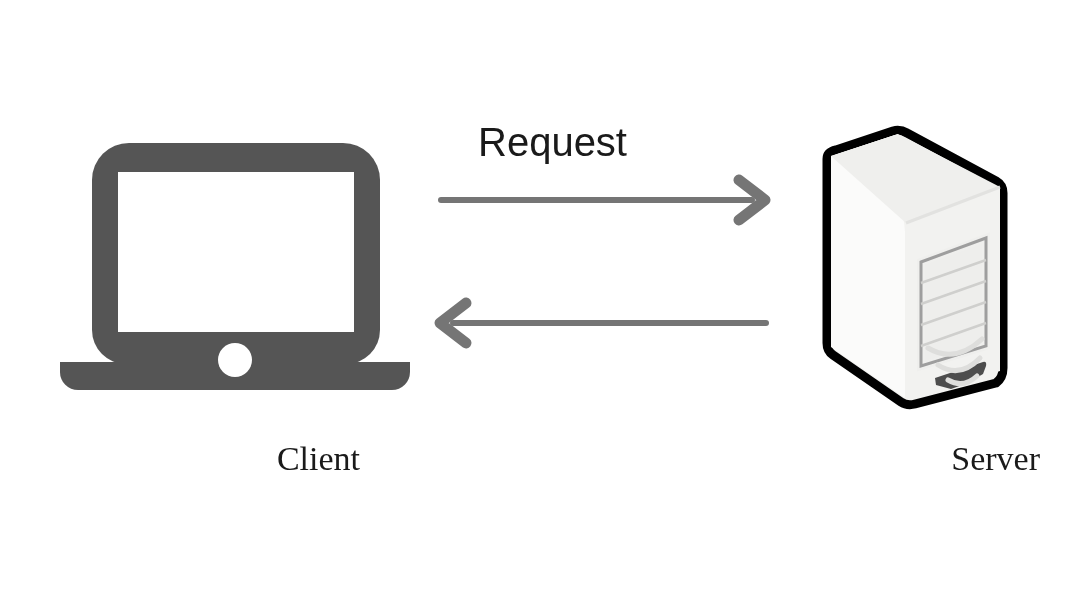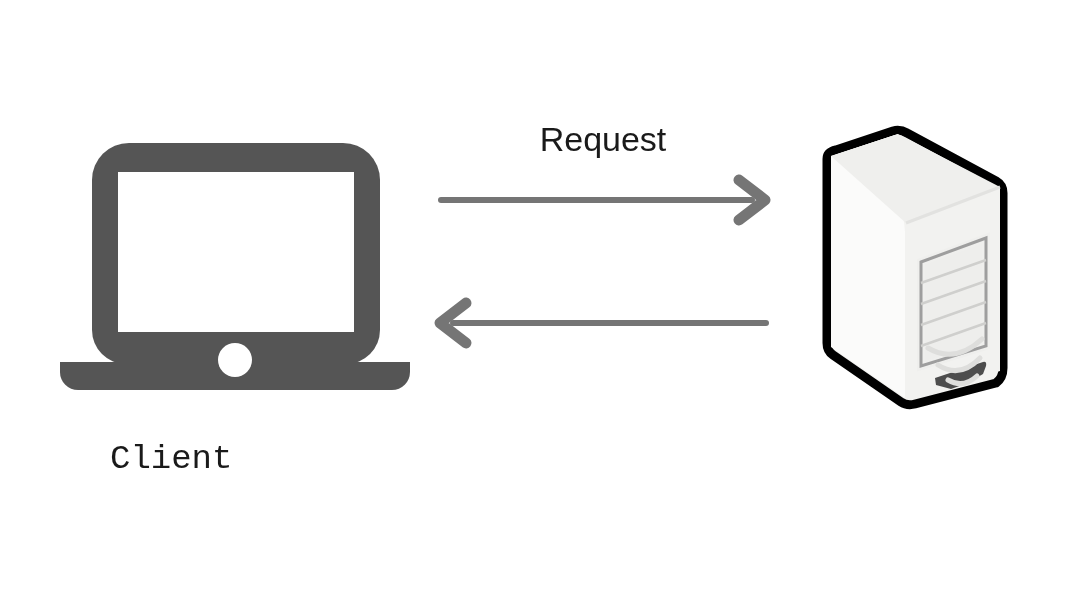--- a/index.html
+++ b/index.html
@@ -19,31 +19,31 @@
   }
   .diagram-svg {
     position: absolute;
     left: 0;
     top: 0;
     width: 1080px;
     height: 607px;
   }
   .node-label {
     position: absolute;
-    text-align: left;
-    font-family: Liberation Mono, monospace;
+    text-align: right;
+    font-family: Liberation Serif, serif;
     font-size: 34px;
     color: #1a1a1a;
     white-space: nowrap;
   }
   .edge-label {
     position: absolute;
-    text-align: center;
+    text-align: left;
     font-family: "Liberation Sans", sans-serif;
-    font-size: 34px;
+    font-size: 40px;
     color: #1a1a1a;
     white-space: nowrap;
   }
   #client-label { left: 110px; top: 440px; width: 250px; }
   #server-label { left: 790px; top: 440px; width: 250px; }
   #request-label { left: 478px; top: 120px; width: 250px; }
   #response-label { left: 478px; top: 357px; width: 250px; }
 </style>
 </head>
 <body>
@@ -149,17 +149,18 @@
         <path d="M 928 349 Q 955 365 982 340" transform="translate(0 -1)"></path>
         <path d="M 938 360 Q 960 374 980 353" transform="translate(0 5)"></path>
         <path d="M 948 370 Q 963 379 977 366" transform="translate(0 10)"></path>
       </g>
     </g>
 
   </svg>
 
   <div class="node-label" id="client-label">Client</div>
 
+  <div class="node-label" id="server-label">Server</div>
 
   <div class="edge-label" id="request-label">Request</div>
 
 
 </div>
 
 </body></html>

